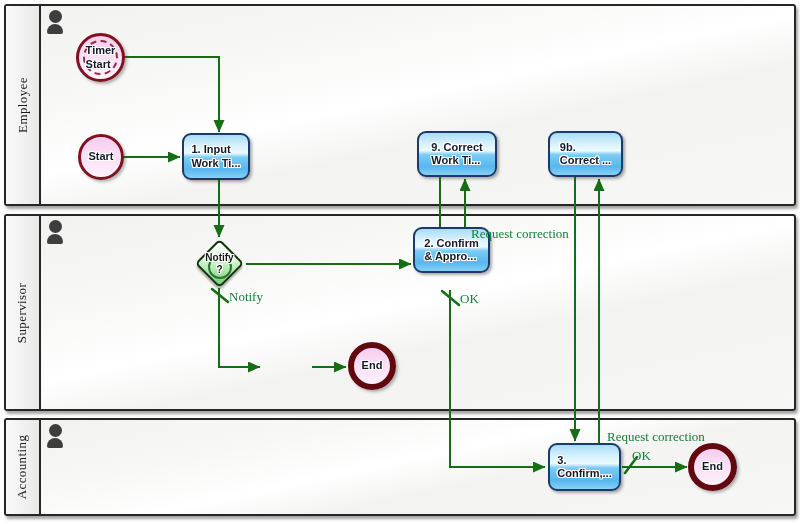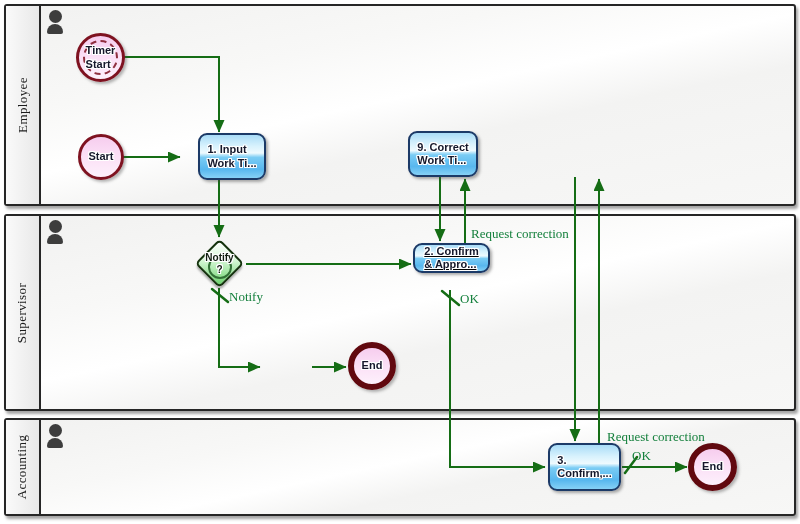--- a/index.html
+++ b/index.html
@@ -118,39 +118,43 @@
   <div class="event start" style="left:76px;top:33px;width:49px;height:49px;">
     <span class="timer-ring"></span>
     <span class="node-label halo">Timer
 Start</span>
   </div>
 
   <div class="event start" style="left:78px;top:134px;width:46px;height:46px;">
     <span class="node-label halo">Start</span>
   </div>
 
-  <div class="task" style="left:182px;top:133px;width:68px;height:47px;margin-left:16px;">
+  <div class="task" style="left:182px;top:133px;width:68px;height:47px;">
     <span class="node-label halo">1. Input
 Work Ti...</span>
   </div>
 
-  <div class="task" style="left:408px;top:131px;width:70px;height:46px;">
+  <div class="task" style="left:417px;top:131px;width:80px;height:46px;">
     <span class="node-label halo">9. Correct
 Work Ti...</span>
   </div>
 
+  <div class="task" style="left:548px;top:131px;width:75px;height:46px;">
+    <span class="node-label halo">9b.
+Correct ...</span>
+  </div>
 
   <div class="gateway" style="left:195px;top:239px;width:49px;height:49px;">
     <div class="gateway-shape"></div>
     <div class="gateway-marker"></div>
     <span class="gateway-label halo">Notify
 ?</span>
   </div>
 
-  <div class="task" style="left:413px;top:243px;width:77px;height:30px;text-decoration:underline;">
+  <div class="task" style="left:413px;top:227px;width:77px;height:46px;">
     <span class="node-label halo">2. Confirm
 &amp; Appro...</span>
   </div>
 
 
   <div class="event end" style="left:348px;top:342px;width:48px;height:48px;">
     <span class="node-label halo">End</span>
   </div>
 
   <div class="task" style="left:548px;top:443px;width:73px;height:48px;">

